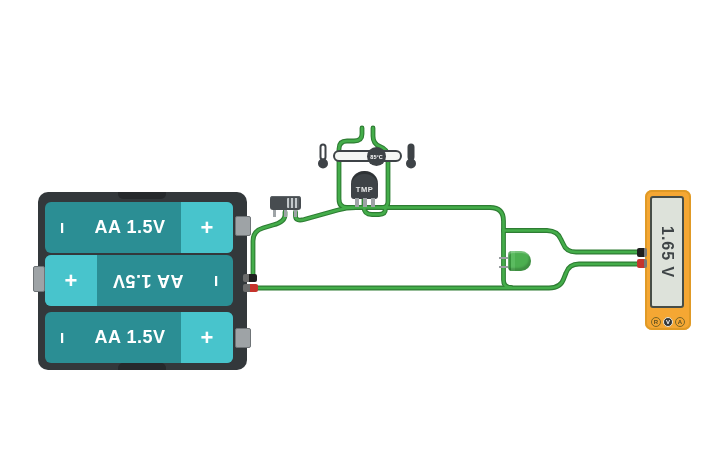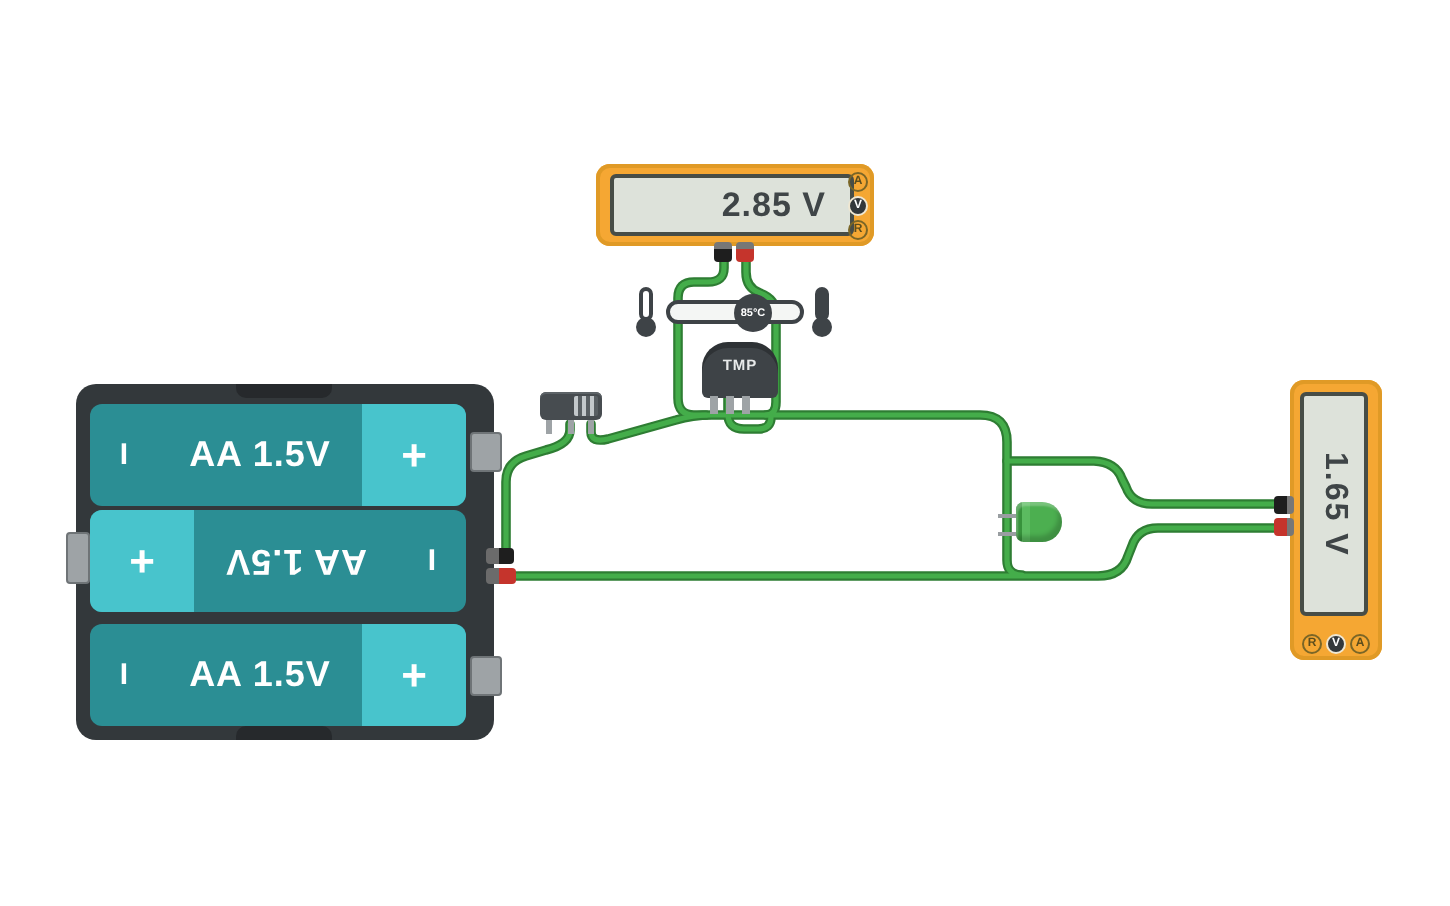--- a/index.html
+++ b/index.html
@@ -57,22 +57,22 @@
   .sswitch .knob{position:absolute;right:2px;top:2px;width:12px;height:10px;border-radius:1px;
       background:repeating-linear-gradient(90deg,#c3c8cb 0 2px,#595f63 2px 4px);}
   .leg{position:absolute;background:#9ea3a6;}
   .sswitch .leg{width:3px;height:7px;top:14px;}
   
   .strack{left:333px;top:150px;width:69px;height:12px;background:#f4f6f4;border:2px solid #3e4347;
       border-radius:7px;z-index:2;box-sizing:border-box;}
   .sknob{left:367px;top:147px;width:19px;height:19px;border-radius:50%;background:#3e4347;color:#fff;
       display:flex;align-items:center;justify-content:center;font-size:5.5px;font-weight:bold;z-index:3;}
   .thermo{z-index:2;}
-  .tmp{left:351px;top:171px;width:38px;height:28px;background:#3e4347;
-      border-radius:13px 13px 3px 3px;z-index:2;display:flex;align-items:center;justify-content:center;
+  .tmp{left:351px;top:171px;width:27px;height:28px;background:#3e4347;
+      border-radius:13px 13px 3px 3px;z-index:2;display:flex;align-items:flex-end;justify-content:center;
       box-shadow:inset 0 3px 0 rgba(0,0,0,0.25);}
   .tmp .tlabel{color:#e8eaea;font-size:7.5px;font-weight:bold;margin-bottom:5px;letter-spacing:0.5px;}
   .tmp .leg{width:3.5px;height:9px;top:27px;}
   .led-body{left:508px;top:251px;width:23px;height:20px;z-index:2;
       background:linear-gradient(90deg,#37923c 0 3px,#5bbb60 3px 7px,#4caf50 7px);
       border-radius:4px 11px 11px 4px;
       box-shadow:inset -2px -3px 2px rgba(0,0,0,0.18), inset 1px 2px 1px rgba(255,255,255,0.25);}
   .led-lead{position:absolute;width:10px;height:2.5px;background:#999ea1;z-index:2;}
 </style>
 </head>
@@ -103,32 +103,20 @@
       <use href="#w1"></use>
       <use href="#w2"></use>
       <use href="#w3"></use>
       <use href="#w4"></use>
       <use href="#w5"></use>
       <use href="#w6"></use>
       <use href="#w7"></use>
     </g>
   </svg>
 
-  <div class="abs meter m1">
-    <div class="abs display">
-      <span>2.85 V</span>
-    </div>
-    <div class="abs btncol">
-      <div class="mbtn">A</div>
-      <div class="mbtn sel">V</div>
-      <div class="mbtn">R</div>
-    </div>
-    <div class="nub neg"></div>
-    <div class="nub pos"></div>
-  </div>
 
   <div class="abs meter m2">
     <div class="abs display">
       <span>1.65 V</span>
     </div>
     <div class="abs btnrow">
       <div class="mbtn">R</div>
       <div class="mbtn sel">V</div>
       <div class="mbtn">A</div>
     </div>

